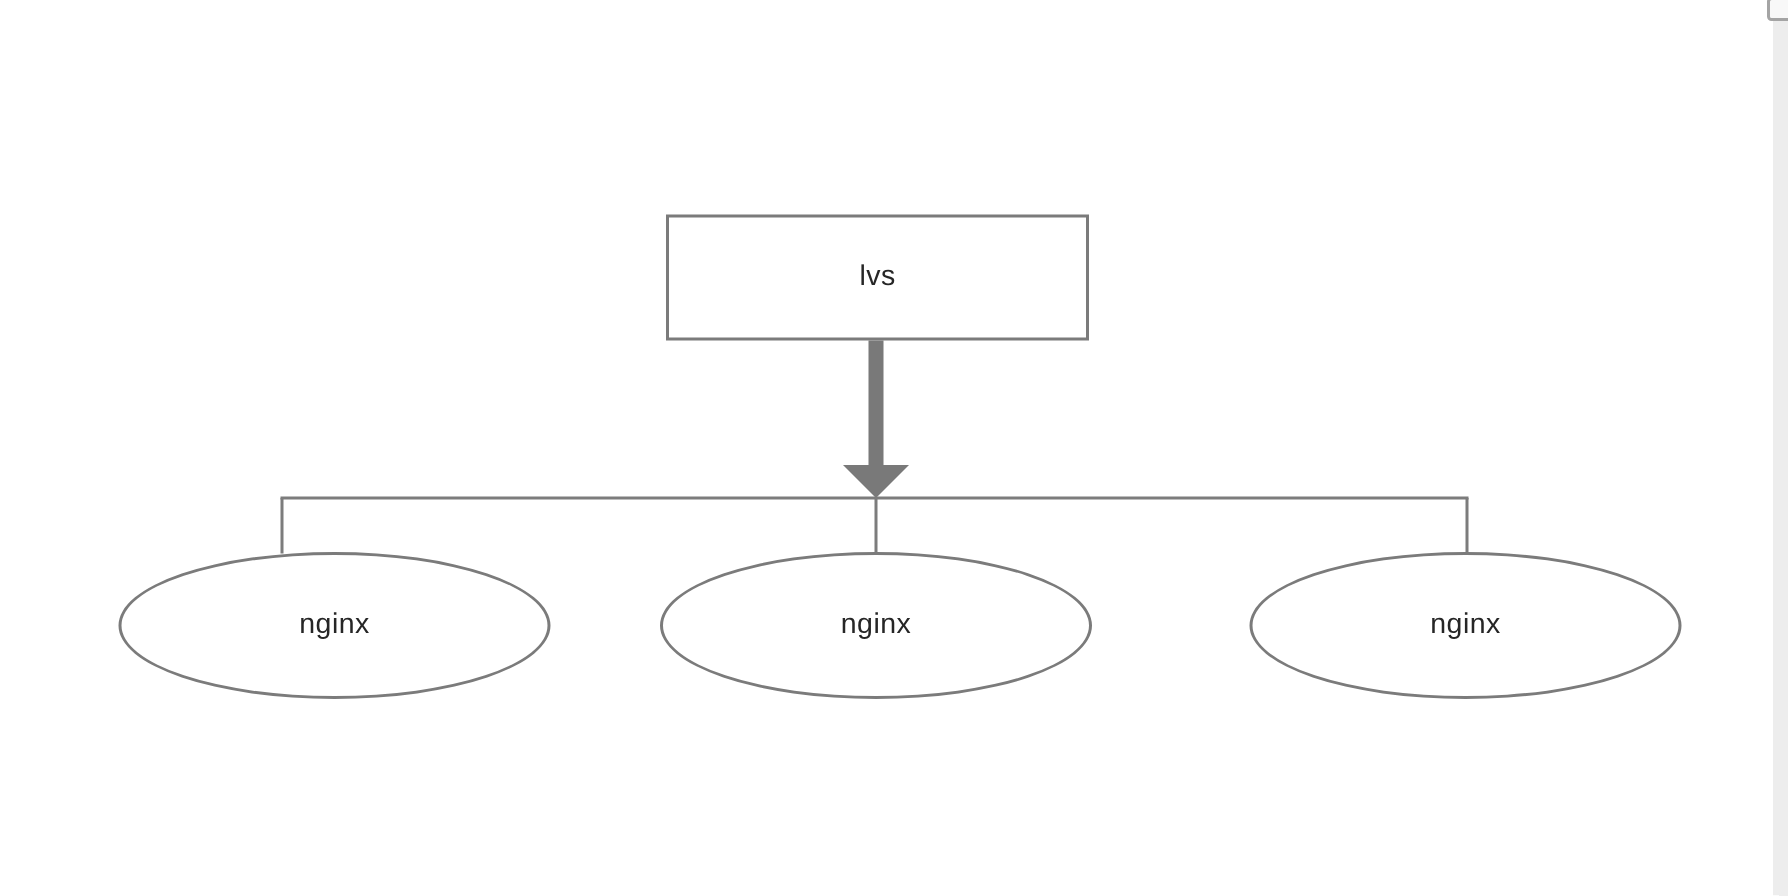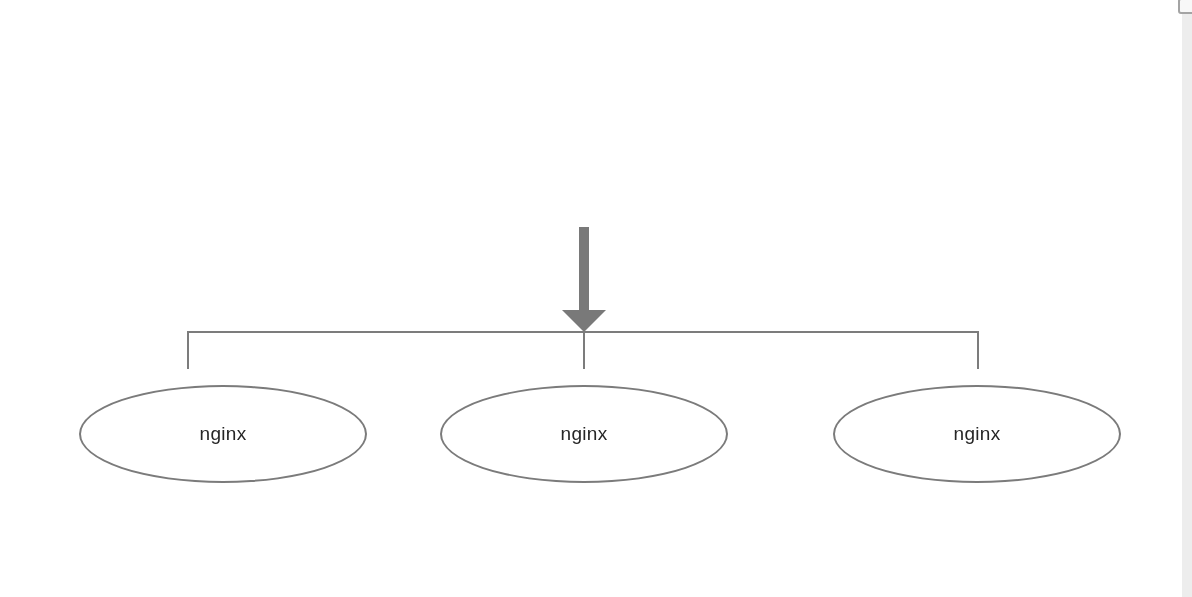--- a/index.html
+++ b/index.html
@@ -37,21 +37,21 @@
   .rect-node {
     left: 444px;
     top: 143px;
     width: 282px;
     height: 84px;
   }
   .ellipse-node {
     width: 288px;
     height: 98px;
     border-radius: 50%;
-    top: 385px;
+    top: 368px;
   }
   .ellipse-1 { left: 79px; }
   .ellipse-2 { left: 440px; }
   .ellipse-3 { left: 833px; }
 
   .arrow-shaft {
     position: absolute;
     left: 579px;
     top: 227px;
     width: 10px;
@@ -105,20 +105,23 @@
     background: #f8f8f8;
     border: 2px solid #a4a4a4;
     border-radius: 3px;
   }
 </style>
 </head>
 <body>
 
 <div class="canvas">
 
+  <div class="node rect-node">
+    <span class="node-label">lvs</span>
+  </div>
 
   <div class="arrow-shaft"></div>
   <div class="arrow-head"></div>
 
   <div class="h-line"></div>
   <div class="v-stub stub-1"></div>
   <div class="v-stub stub-2"></div>
   <div class="v-stub stub-3"></div>
 
   <div class="node ellipse-node ellipse-1">

